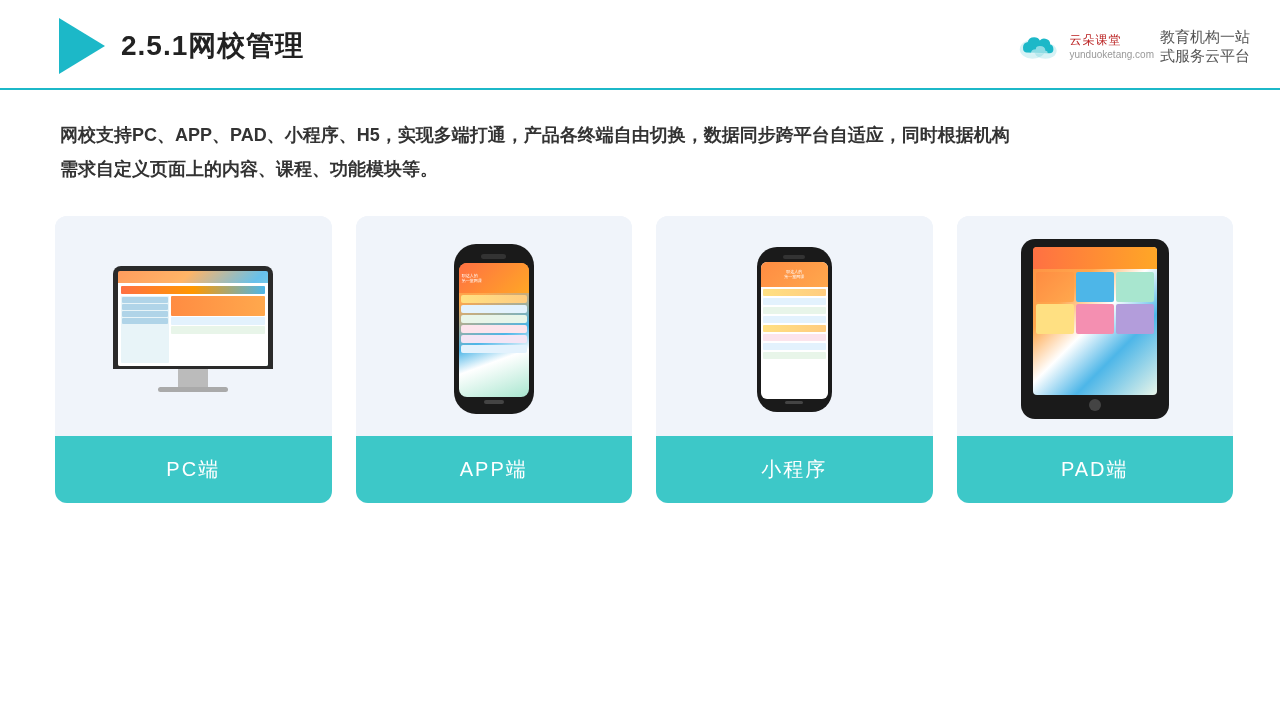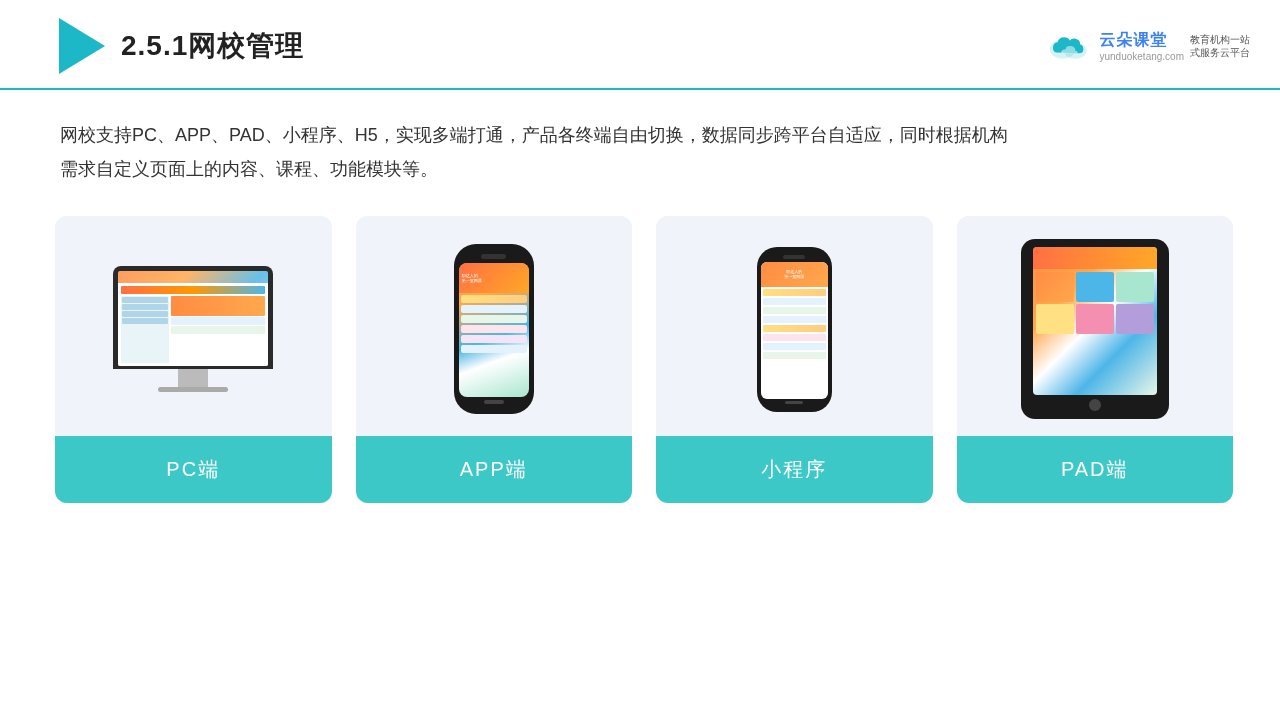--- a/index.html
+++ b/index.html
@@ -53,31 +53,31 @@
     .cloud-icon-svg {
       width: 48px;
       height: 36px;
     }
     .brand-text {
       display: flex;
       flex-direction: column;
       align-items: flex-start;
     }
     .brand-name {
-      font-size: 16px;
-      font-weight: bold;
-      color: #3b82f6;
+      font-size: 12px;
+      font-weight: normal;
+      color: #b91c1c;
       letter-spacing: 1px;
     }
     .brand-url {
       font-size: 10px;
       color: #999;
     }
     .brand-slogan {
-      font-size: 10px;
+      font-size: 15px;
       color: #555;
       line-height: 1.3;
       text-align: right;
     }
 
     
     .description {
       padding: 28px 60px 0 60px;
       font-size: 18px;
       color: #333;
@@ -387,21 +387,21 @@
       <div class="brand-text">
         <span class="brand-name">云朵课堂</span>
         <span class="brand-url">yunduoketang.com</span>
       </div>
       <div class="brand-slogan" style="white-space:pre-line;">教育机构一站
 式服务云平台</div>
     </div>
   </div>
 </div>
 
-<div class="description" style="white-space: pre-line;">网校支持PC、APP、PAD、小程序、H5，实现多端打通，产品各终端自由切换，数据同步跨平台自适应，同时根据机构
+<div class="description" style="white-space: pre-line; font-weight: bold;">网校支持PC、APP、PAD、小程序、H5，实现多端打通，产品各终端自由切换，数据同步跨平台自适应，同时根据机构
 需求自定义页面上的内容、课程、功能模块等。</div>
 
 <div class="cards-container">
 
   <div class="card">
     <div class="card-image-area">
       <div class="pc-monitor">
         <div class="monitor-screen-outer">
           <div class="monitor-screen-inner">
             <div class="monitor-screen-content">

